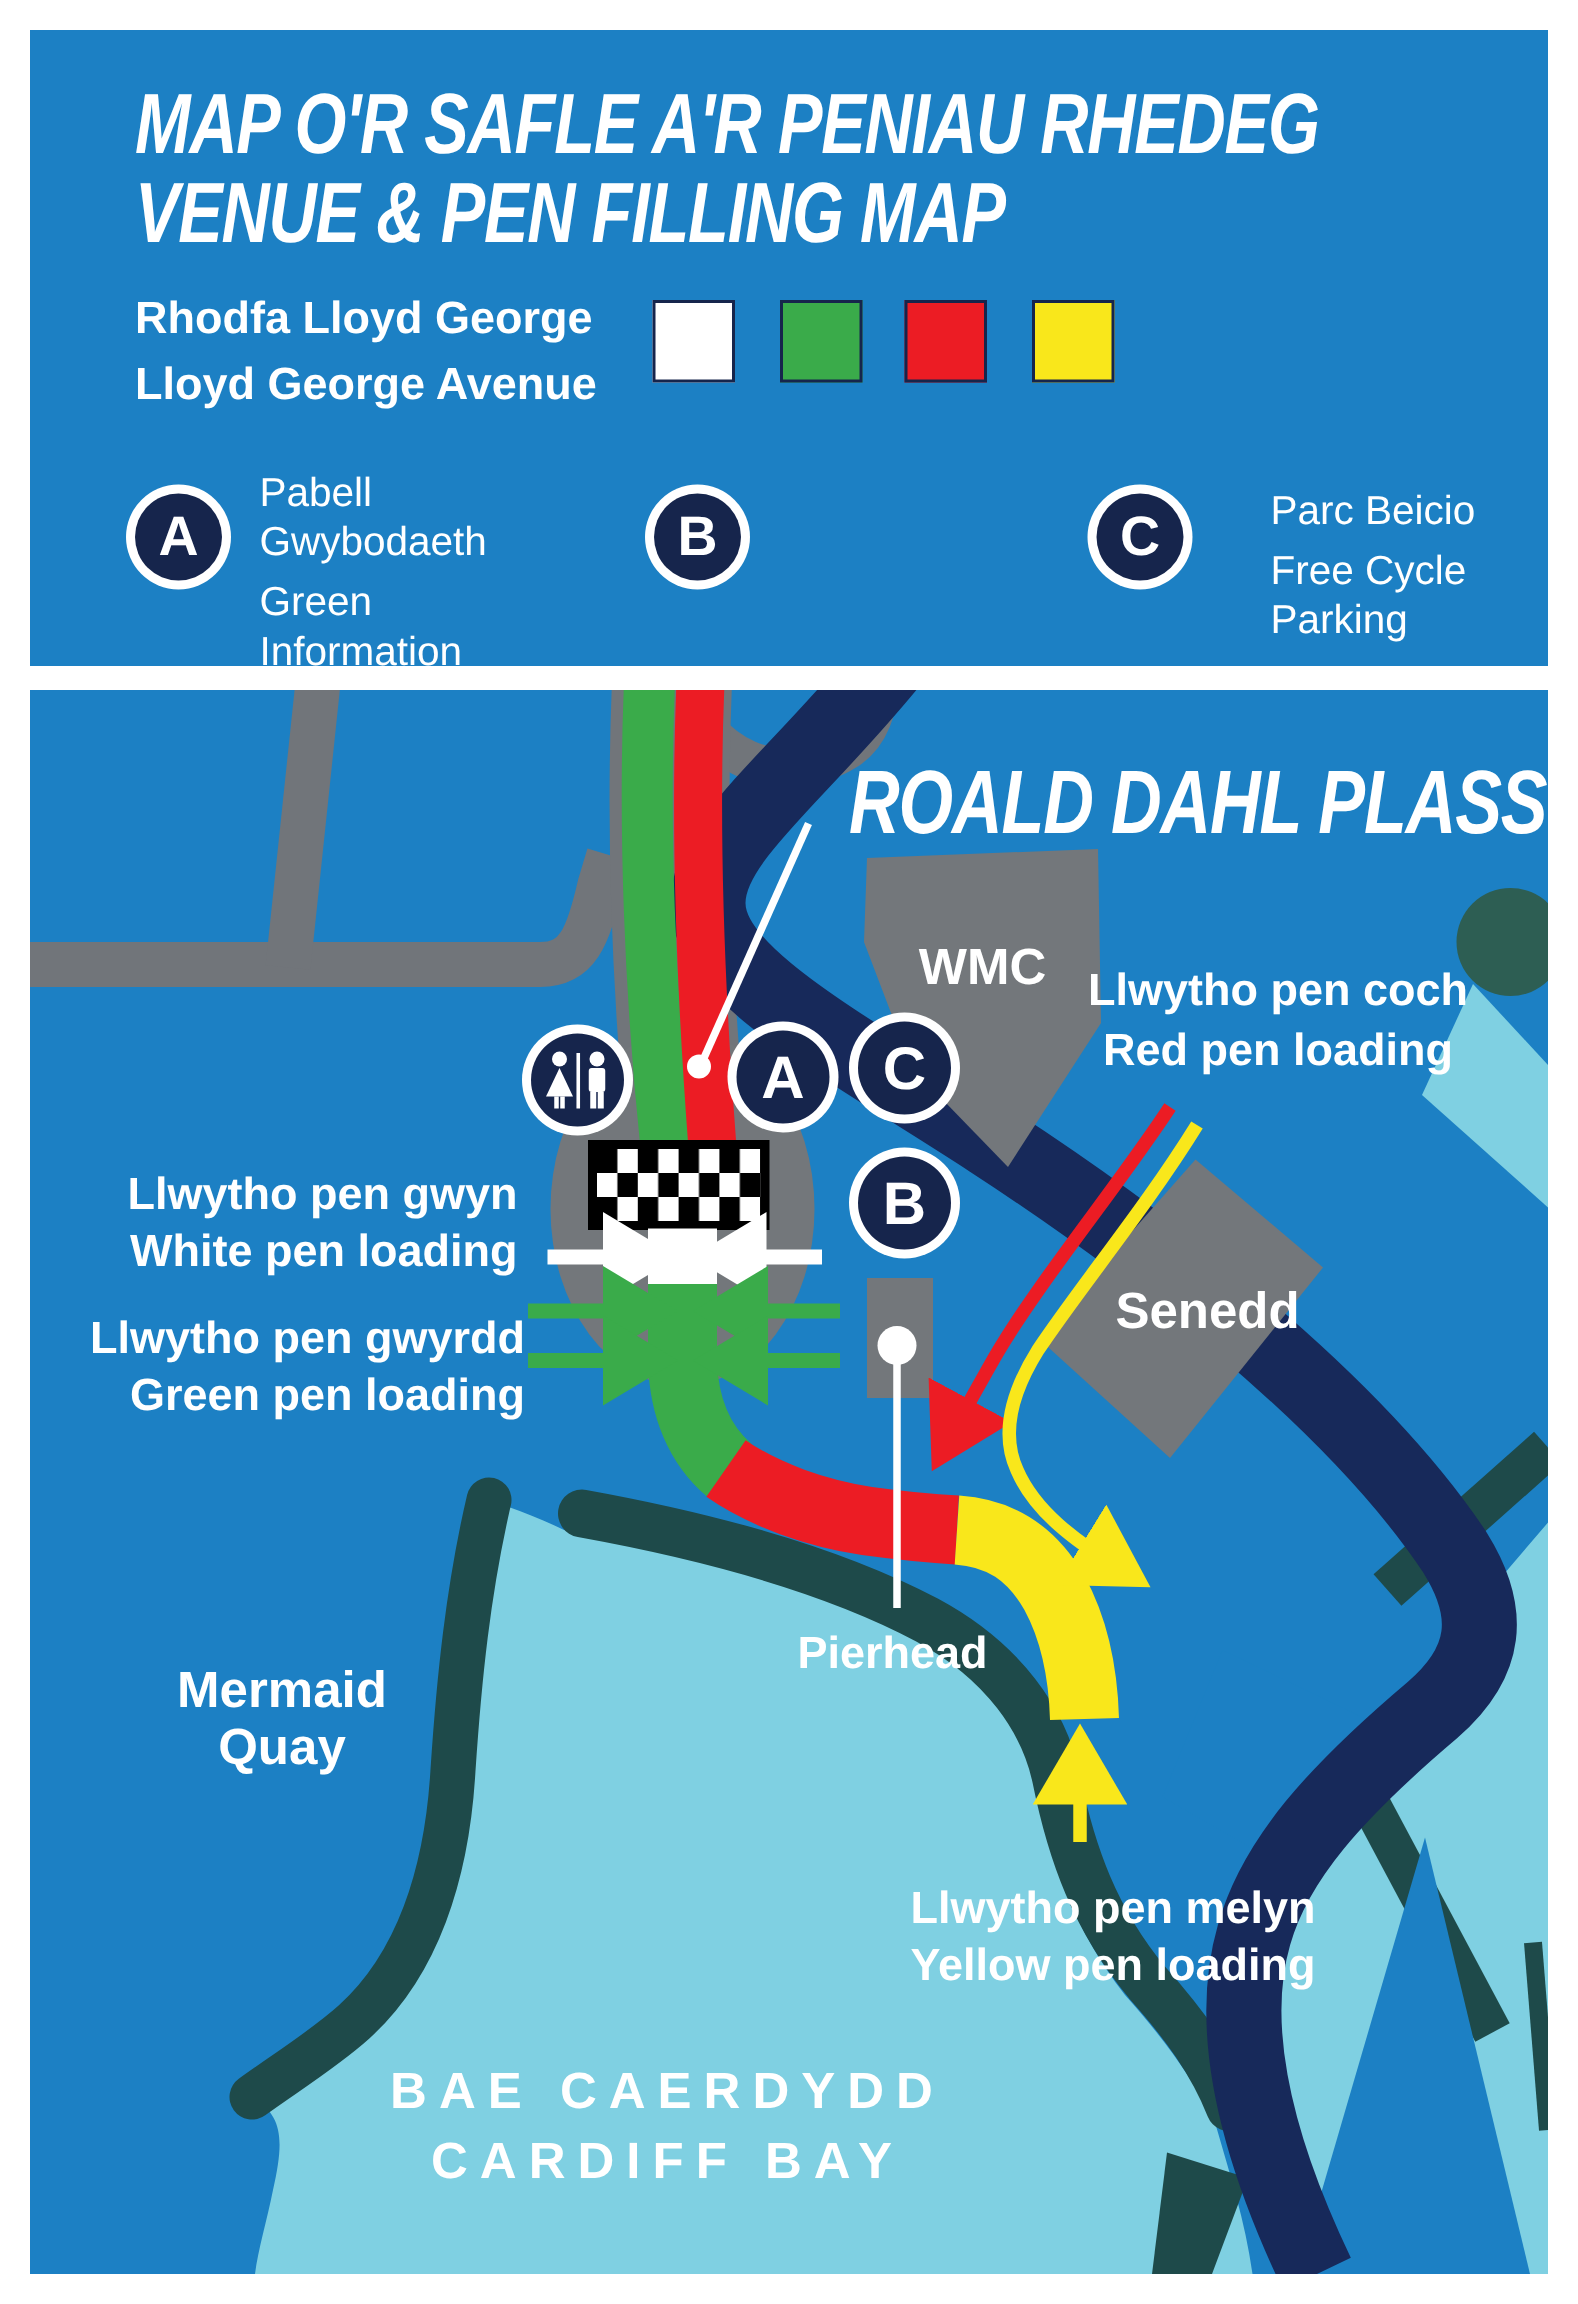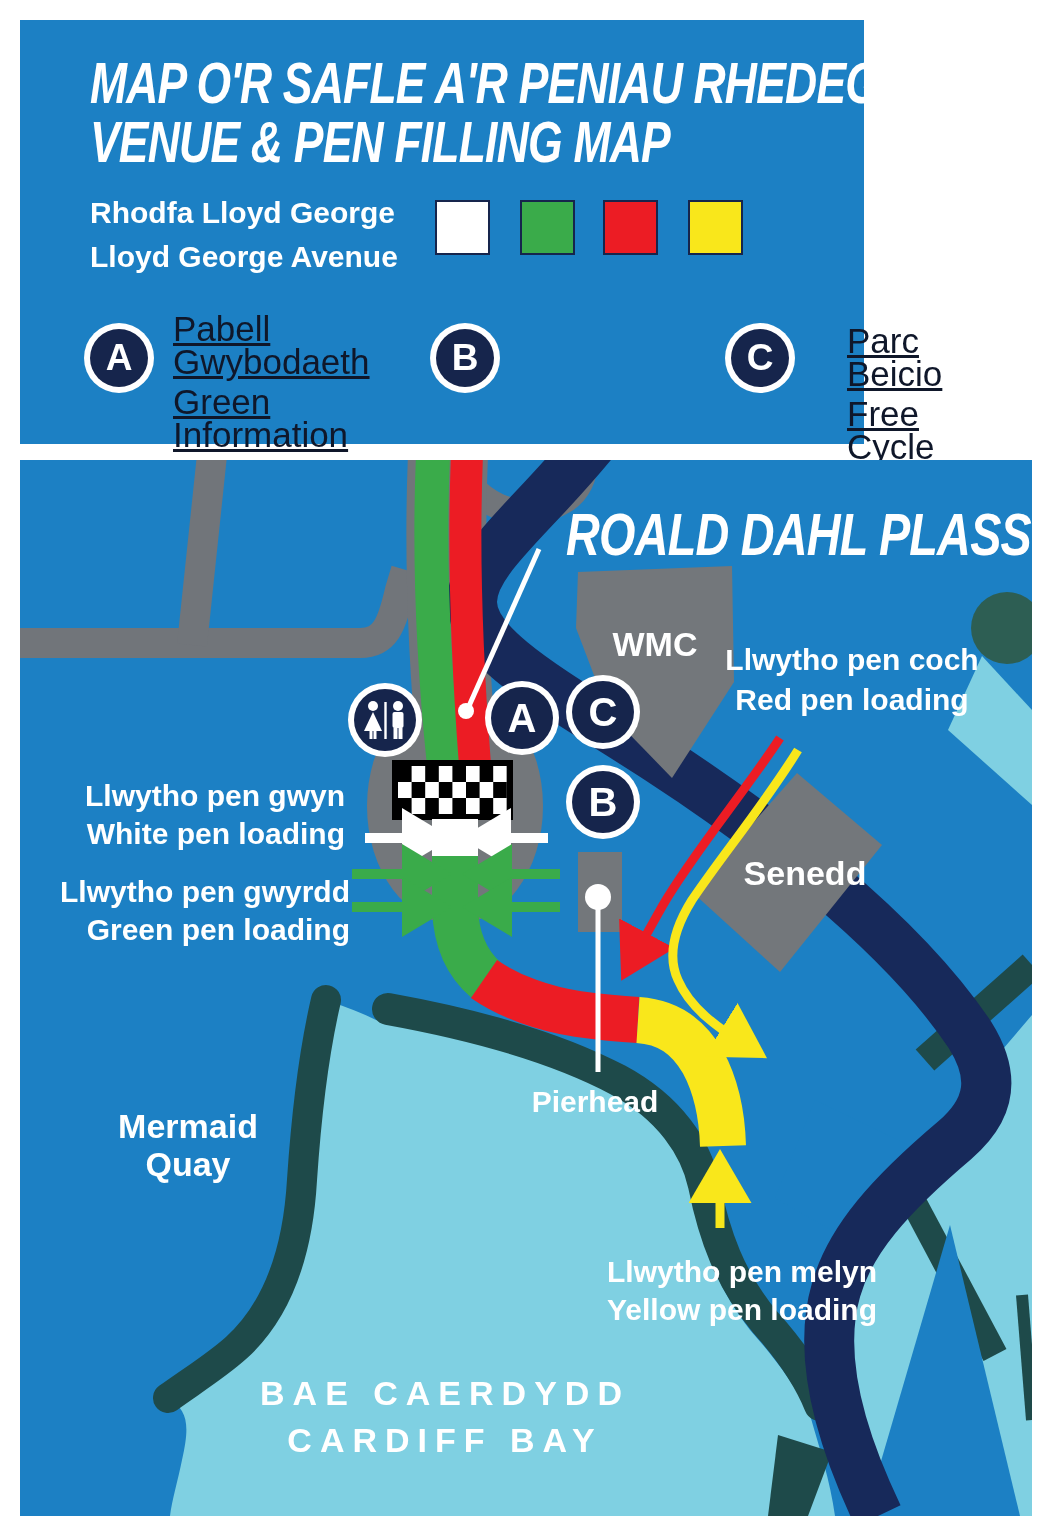--- a/index.html
+++ b/index.html
@@ -1,31 +1,31 @@
 <!DOCTYPE html>
 <html><head>
 <meta charset="utf-8">
 <style>
   html,body{margin:0;padding:0;background:#ffffff;}
   .page{position:relative;width:1052px;height:1536px;background:#ffffff;overflow:hidden;
         font-family:"Liberation Sans",sans-serif;}
   .panel{position:absolute;background:#1c80c4;}
-  .panel-header{left:20px;top:20px;width:844px;height:424px;}
+  .panel-header{left:20px;top:20px;width:1012px;height:424px;}
   .panel-map{left:20px;top:460px;width:1012px;height:1056px;display:block;position:absolute;}
   .title-wrap{position:absolute;left:70px;top:34px;color:#fff;}
   .title-line{font-style:italic;font-weight:bold;font-size:57px;line-height:59px;
       letter-spacing:-1px;transform:scaleX(0.78);transform-origin:left top;white-space:nowrap;}
   .rl-line{position:absolute;color:#fff;font-weight:bold;font-size:30px;white-space:nowrap;}
   .sw{position:absolute;top:180px;width:55px;height:55px;border:2px solid #16254c;box-sizing:border-box;}
   .sw-white{background:#ffffff}.sw-green{background:#3aab4a}.sw-red{background:#ec1c24}.sw-yellow{background:#f9e71b}
   .lg-circle{position:absolute;top:303px;width:70px;height:70px;border-radius:50%;background:#ffffff;
       display:flex;align-items:center;justify-content:center;}
   .lg-circle-inner{width:58px;height:58px;border-radius:50%;background:#16254c;color:#fff;
       display:flex;align-items:center;justify-content:center;font-weight:bold;font-size:37px;}
-  .lg-text{position:absolute;color:#0f172a;font-size:35px;line-height:33px;font-weight:normal;text-decoration:underline;}
+  .lg-text{position:absolute;color:#ffffff;font-size:27px;line-height:33px;font-weight:normal;}
   .lg-gap{height:7px;}
   .ml{fill:#ffffff;font-family:"Liberation Sans",sans-serif;font-weight:bold;font-size:30px;}
   .ml-big{font-size:34px;}
   .ml-title{font-style:italic;font-size:60px;letter-spacing:-1px;}
   .ml-spaced{font-size:34px;letter-spacing:8px;}
   .abc{fill:#ffffff;font-family:"Liberation Sans",sans-serif;font-weight:bold;font-size:40px;}
 </style>
 </head>
 <body>
 

